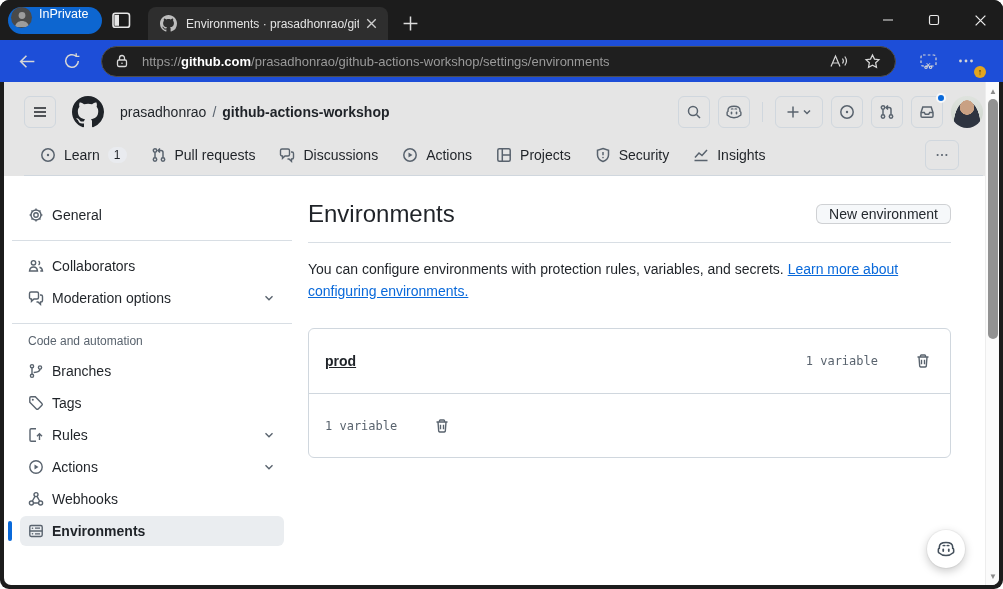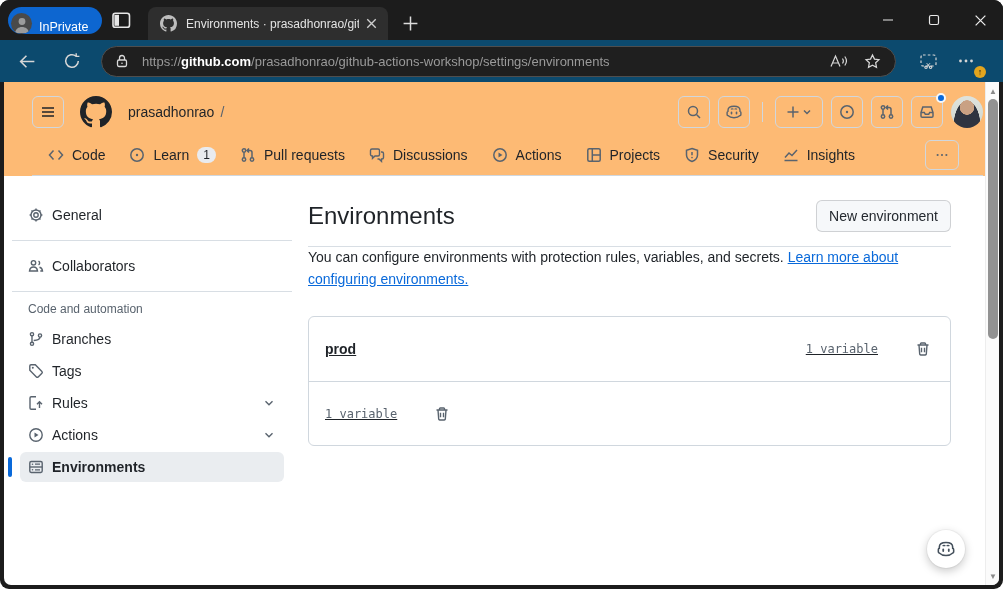--- a/index.html
+++ b/index.html
@@ -3,40 +3,40 @@
 <meta charset="utf-8">
 <style>
   * { margin:0; padding:0; box-sizing:border-box; }
   html,body { width:1003px; height:589px; overflow:hidden; background:#fff;
     font-family:"Liberation Sans", sans-serif; }
   .window { position:relative; width:1003px; height:589px; background:#1c1c1c;
     border-radius:9px; overflow:hidden; }
 
   
   .titlebar { position:absolute; top:0; left:0; right:0; height:40px; background:#1c1c1c; }
-  .inprivate { position:absolute; left:8px; top:7px; height:27px; display:flex; align-items:flex-end;
+  .inprivate { position:absolute; left:8px; top:7px; height:27px; display:flex; align-items:flex-start;
     gap:7px; background:#0d66d0; border-radius:14px; padding:0 14px 0 3px; }
   .inprivate .pbubble { width:21px; height:21px; border-radius:50%; background:#4a4a4a;
     display:flex; align-items:center; justify-content:center; overflow:hidden; }
   .inprivate span.lbl { color:#fff; font-size:12.5px; }
   .workspaces-btn { position:absolute; left:110px; top:10px; width:22px; height:20px;
     color:#e6e6e6; display:flex; align-items:center; justify-content:center; }
   .tab { position:absolute; left:148px; top:7px; width:240px; height:33px; background:#2e2e2e;
     border-radius:8px 8px 0 0; display:flex; align-items:center; padding:0 8px 0 12px; }
   .tab .favicon { width:17px; height:17px; color:#bdbdbd; flex:0 0 auto; }
   .tab .title { flex:1; margin-left:9px; color:#e4e4e4; font-size:12px; white-space:nowrap;
     overflow:hidden; }
   .tab .close { width:17px; height:17px; color:#cfcfcf; flex:0 0 auto; margin-left:4px; }
   .newtab-btn { position:absolute; left:398px; top:11px; width:24px; height:24px; color:#dcdcdc;
     display:flex; align-items:center; justify-content:center; }
   .win-controls { position:absolute; right:0; top:0; height:40px; display:flex; }
   .win-btn { width:46px; height:40px; display:flex; align-items:center; justify-content:center;
     color:#e8e8e8; }
 
-  .toolbar { position:absolute; top:40px; left:0; right:0; height:42px; background:#0c4a6e;
+  .toolbar { position:absolute; top:40px; left:0; right:0; height:42px; background:#1d4ed8;
     display:flex; align-items:center; }
   .nav-ic { width:30px; height:30px; display:flex; align-items:center; justify-content:center;
     color:#d6d6d6; }
   .nav-ic.back { margin-left:12px; }
   .nav-ic.reload { margin-left:15px; }
   .urlbar { margin-left:14px; width:795px; height:31px; background:#1f1f1f;
     border:1px solid #4e4e4e; border-radius:16px; display:flex; align-items:center; padding:0 10px 0 12px; }
   .urlbar .lock { width:16px; height:16px; color:#dadada; flex:0 0 auto; margin-right:12px; }
   .url-text { flex:1; font-size:13px; color:#9a9a9a; white-space:nowrap; overflow:hidden; }
   .url-text b { color:#fff; font-weight:bold; }
@@ -45,21 +45,21 @@
   .chrome-action { width:28px; height:28px; display:flex; align-items:center; justify-content:center;
     color:#d6d6d6; margin-left:10px; position:relative; }
   .chrome-action.capture { margin-left:18px; }
   .update-badge { position:absolute; right:-6px; bottom:-3px; width:12px; height:12px;
     border-radius:50%; background:#e3a51e; color:#222; font-size:9px; line-height:12px;
     text-align:center; font-weight:bold; }
 
   
   .page { position:absolute; top:82px; left:4px; right:4px; bottom:4px; background:#fff;
     border-radius:0 0 7px 7px; overflow:hidden; color:#1f2328; }
-  .gh-header { background:#fdba74; padding:13px 16px 0 28px; }
+  .gh-header { background:#e5e5e5; padding:13px 16px 0 20px; }
   .gh-header-top { display:flex; align-items:center; height:34px; }
   .icon-btn { width:32px; height:32px; border:1px solid #d0d7de; border-radius:6px; background:transparent;
     display:flex; align-items:center; justify-content:center; color:#59636e; flex:0 0 auto; }
   .gh-logo { width:32px; height:32px; color:#1f2328; margin-left:16px; flex:0 0 auto; }
   .crumbs { margin-left:16px; font-size:14px; display:flex; align-items:center; gap:6px; white-space:nowrap; }
   .crumbs a { color:#1f2328; text-decoration:none; }
   .crumbs .sep { color:#59636e; }
   .crumbs .repo { font-weight:600; }
   .gh-header-right { margin-left:auto; display:flex; align-items:center; gap:8px; }
   .vdivider { width:1px; height:20px; background:#d0d7de; margin:0 4px; }
@@ -91,25 +91,25 @@
   .side-item.selected::before { content:""; position:absolute; left:-12px; top:5px; bottom:5px;
     width:4px; border-radius:2px; background:#0969da; }
   .side-divider { border-top:1px solid #d8dee4; margin:10px -8px 10px -8px; }
   .side-label { font-size:12px; color:#59636e; margin:6px 0 8px 8px; }
 
   .main { flex:1; padding:24px 48px 0 8px; }
   .main-head { display:flex; align-items:center; justify-content:space-between;
     padding-bottom:14px; border-bottom:1px solid #d8dee4; }
   .main-head h1 { font-size:24px; font-weight:400; color:#1f2328; }
   .gh-btn { background:#f6f8fa; border:1px solid rgba(31,35,40,0.18); border-radius:6px;
-    height:32px; padding:0 12px; font-size:14px; font-weight:500; color:#24292f;
+    height:20px; padding:0 12px; font-size:14px; font-weight:500; color:#24292f;
     font-family:"Liberation Sans", sans-serif; }
-  .desc { font-size:14px; line-height:1.55; margin-top:0; max-width:600px; color:#1f2328; }
+  .desc { font-size:14px; line-height:1.55; margin-top:16px; max-width:600px; color:#1f2328; }
   .desc a { color:#0969da; text-decoration:underline; }
-  .env-list { margin-top:26px; border:1px solid #d0d7de; border-radius:6px;text-decoration:underline; }
+  .env-list { margin-top:26px; border:1px solid #d0d7de; border-radius:6px; }
   .env-row { display:flex; align-items:center; height:64px; padding:0 16px; }
   .env-row + .env-row { border-top:1px solid #d0d7de; }
   .env-name { flex:1; font-size:14px; font-weight:600; color:#1f2328; }
   .env-meta { font-family:"DejaVu Sans Mono", monospace; font-size:12px; color:#59636e;
     margin-right:34px; }
   .trash-btn { width:22px; height:22px; color:#59636e; background:none; border:none;
     display:flex; align-items:center; justify-content:center; }
 
   .copilot-fab { position:absolute; right:34px; bottom:17px; width:38px; height:38px;
     border-radius:50%; background:#fff; box-shadow:0 3px 10px rgba(0,0,0,0.22), 0 0 0 1px rgba(0,0,0,0.04);
@@ -243,20 +243,21 @@
             </svg>
         </div>
         <span class="gh-logo">
           <svg viewBox="0 0 16 16" fill="currentColor">
               <path d="M8 0C3.58 0 0 3.58 0 8c0 3.54 2.29 6.53 5.47 7.59.4.07.55-.17.55-.38 0-.19-.01-.82-.01-1.49-2.01.37-2.53-.49-2.69-.94-.09-.23-.48-.94-.82-1.13-.28-.15-.68-.52-.01-.53.63-.01 1.08.58 1.23.82.72 1.21 1.87.87 2.33.66.07-.52.28-.87.51-1.07-1.78-.2-3.64-.89-3.64-3.95 0-.87.31-1.59.82-2.15-.08-.2-.36-1.02.08-2.12 0 0 .67-.21 2.2.82.64-.18 1.32-.27 2-.27s1.36.09 2 .27c1.53-1.04 2.2-.82 2.2-.82.44 1.1.16 1.92.08 2.12.51.56.82 1.27.82 2.15 0 3.07-1.87 3.75-3.65 3.95.29.25.54.73.54 1.48 0 1.07-.01 1.93-.01 2.2 0 .21.15.46.55.38A8.013 8.013 0 0 0 16 8c0-4.42-3.58-8-8-8z"></path>
             </svg>
         </span>
         <div class="crumbs">
           <a href="#">prasadhonrao</a>
           <span class="sep">/</span>
+          <a href="#" class="repo">github-actions-workshop</a>
         </div>
         <div class="gh-header-right">
           <div class="icon-btn">
             <svg width="16" height="16" viewBox="0 0 16 16" fill="none" stroke="currentColor" stroke-width="1.5">
                 <circle cx="7" cy="7" r="4.5"></circle>
                 <path d="M10.5 10.5L14 14"></path>
               </svg>
           </div>
           <div class="icon-btn">
             <svg width="18" height="16" viewBox="0 0 18 16" fill="none" stroke="currentColor" stroke-width="1.4">
@@ -293,28 +294,20 @@
                   <path d="M2 8.5L3.8 3h8.4L14 8.5V12a1.3 1.3 0 0 1-1.3 1.3H3.3A1.3 1.3 0 0 1 2 12z"></path>
                   <path d="M2 8.5h3.3l1 1.8h3.4l1-1.8H14"></path>
                 </svg>
             </div>
             <span class="dot"></span>
           </div>
           <div class="avatar"></div>
         </div>
       </div>
       <div class="repo-nav">
-        <a class="repo-tab" href="#">
-          <span class="ticon">
-              <svg width="16" height="16" viewBox="0 0 16 16" fill="none" stroke="currentColor" stroke-width="1.5">
-                <path d="M5.5 3.5L1.5 8l4 4.5M10.5 3.5l4 4.5-4 4.5"></path>
-              </svg>
-            </span>
-          <span>Code</span>
-        </a>
         <a class="repo-tab" href="#">
           <span class="ticon">
               <svg width="16" height="16" viewBox="0 0 16 16" fill="none" stroke="currentColor" stroke-width="1.5">
                 <circle cx="8" cy="8" r="6.2"></circle>
                 <circle cx="8" cy="8" r="1.2" fill="currentColor" stroke="none"></circle>
               </svg>
             </span>
           <span>Learn</span>
           <span class="counter">1</span>
         </a>
@@ -403,20 +396,34 @@
         <a class="side-item" href="#">
           <span class="sicon">
               <svg width="16" height="16" viewBox="0 0 16 16" fill="none" stroke="currentColor" stroke-width="1.4">
                 <circle cx="5.5" cy="4.8" r="2.2"></circle>
                 <path d="M1.5 13c.3-2.6 1.9-4 4-4s3.7 1.4 4 4z"></path>
                 <path d="M10.5 3.2a2 2 0 0 1 0 3.6M11.5 9.2c1.7.4 2.8 1.7 3 3.8h-2.2"></path>
               </svg>
             </span>
           <span>Collaborators</span>
         </a>
+        <a class="side-item" href="#">
+          <span class="sicon">
+              <svg width="16" height="16" viewBox="0 0 16 16" fill="none" stroke="currentColor" stroke-width="1.4">
+                <path d="M1.5 3.5A1.5 1.5 0 0 1 3 2h6a1.5 1.5 0 0 1 1.5 1.5v4A1.5 1.5 0 0 1 9 9H6l-2.5 2.3V9H3a1.5 1.5 0 0 1-1.5-1.5z"></path>
+                <path d="M12 5h1a1.5 1.5 0 0 1 1.5 1.5v4A1.5 1.5 0 0 1 13 12h-.5v2.3L10 12H8.5"></path>
+              </svg>
+            </span>
+          <span>Moderation options</span>
+          <span class="chev">
+              <svg width="14" height="14" viewBox="0 0 16 16" fill="none" stroke="currentColor" stroke-width="1.6">
+                <path d="M4 6l4 4 4-4"></path>
+              </svg>
+            </span>
+        </a>
         <div class="side-divider"></div>
         <div class="side-label">Code and automation</div>
         <a class="side-item" href="#">
           <span class="sicon">
               <svg width="16" height="16" viewBox="0 0 16 16" fill="none" stroke="currentColor" stroke-width="1.4">
                 <circle cx="4" cy="3.2" r="1.6"></circle>
                 <circle cx="4" cy="12.8" r="1.6"></circle>
                 <circle cx="12" cy="4.5" r="1.6"></circle>
                 <path d="M4 4.8v6.4M12 6.1c0 2.4-3.4 3.3-6.3 3.4"></path>
               </svg>
@@ -452,20 +459,31 @@
                 <circle cx="8" cy="8" r="6.2"></circle>
                 <path d="M6.5 5.5L10.5 8l-4 2.5z" fill="currentColor" stroke="none"></path>
               </svg>
             </span>
           <span>Actions</span>
           <span class="chev">
               <svg width="14" height="14" viewBox="0 0 16 16" fill="none" stroke="currentColor" stroke-width="1.6">
                 <path d="M4 6l4 4 4-4"></path>
               </svg>
             </span>
+        </a>
+        <a class="side-item" href="#">
+          <span class="sicon">
+              <svg width="16" height="16" viewBox="0 0 16 16" fill="none" stroke="currentColor" stroke-width="1.4">
+                <circle cx="8" cy="3.6" r="2"></circle>
+                <circle cx="3.4" cy="12" r="2"></circle>
+                <circle cx="12.6" cy="12" r="2"></circle>
+                <path d="M7 5.3L4.4 10M9 5.3l2.6 4.7M5.4 12h5.2"></path>
+              </svg>
+            </span>
+          <span>Webhooks</span>
         </a>
         <a class="side-item selected" href="#">
           <span class="sicon">
               <svg width="16" height="16" viewBox="0 0 16 16" fill="none" stroke="currentColor" stroke-width="1.4">
                 <rect x="1.8" y="2.5" width="12.4" height="11" rx="1.4"></rect>
                 <path d="M1.8 8h12.4"></path>
                 <circle cx="4.5" cy="5.2" r="0.8" fill="currentColor" stroke="none"></circle>
                 <circle cx="4.5" cy="10.8" r="0.8" fill="currentColor" stroke="none"></circle>
                 <path d="M7 5.2h5M7 10.8h5" stroke-width="1.2"></path>
               </svg>

